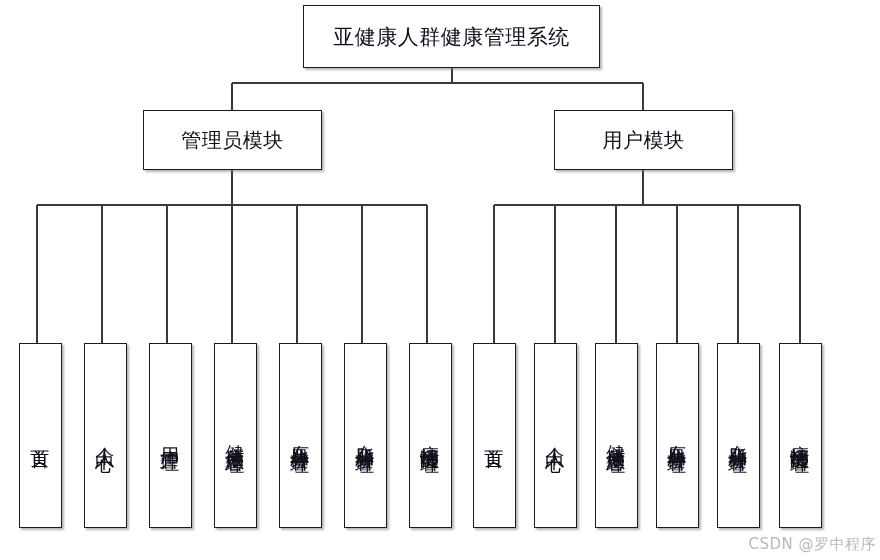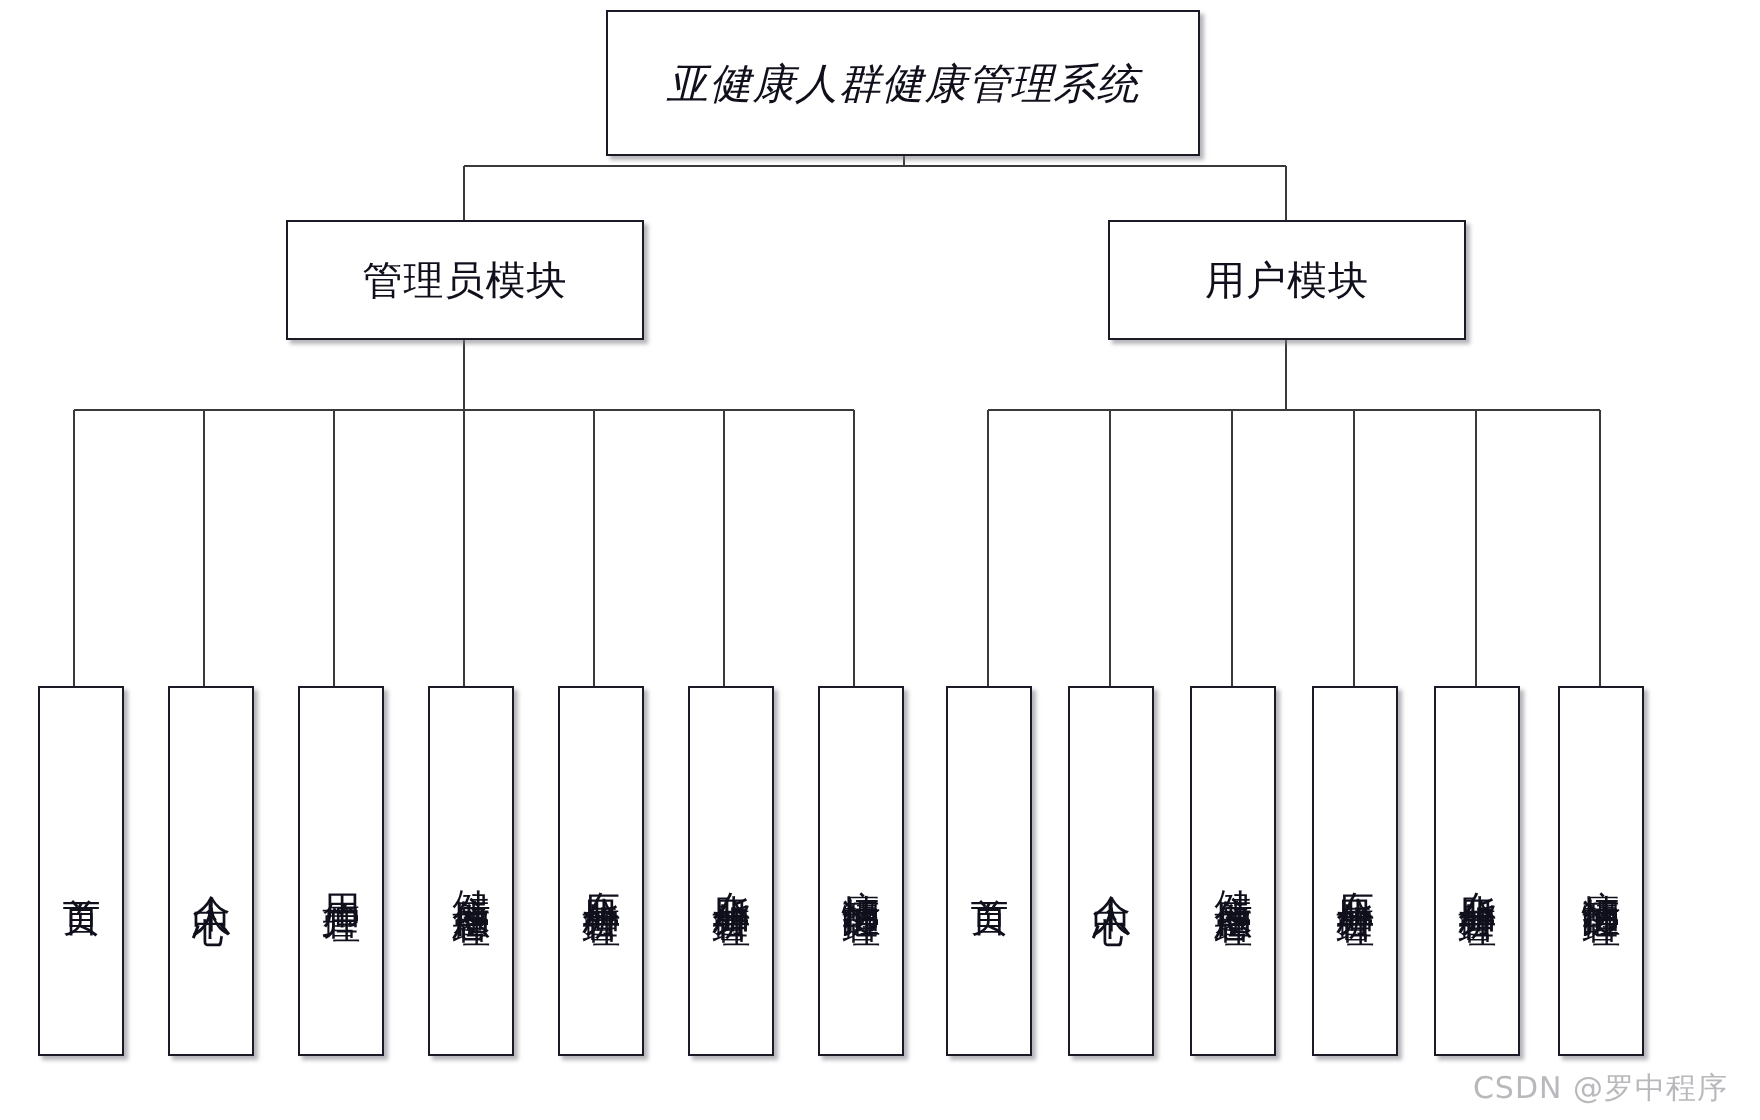--- a/index.html
+++ b/index.html
@@ -35,24 +35,23 @@
     display: flex;
     align-items: center;
     justify-content: center;
     color: #10101c;
     z-index: 2;
   }
   .node-root {
     left: 303px;
     top: 5px;
     width: 297px;
-    height: 73px;
+    height: 63px;
     font-size: 21px;
     letter-spacing: 0.5px;
-    font-style: italic;
   }
   .node-module {
     top: 110px;
     width: 179px;
     height: 60px;
     font-size: 20px;
     letter-spacing: 0.5px;
     text-align: right;
   }
   .node-module.admin { left: 143px; }
@@ -70,21 +69,21 @@
     padding: 4px 0;
   }
   .leaf-label {
     writing-mode: vertical-rl;
     text-orientation: upright;
     letter-spacing: 2px;
     white-space: nowrap;
   }
   .watermark {
     position: absolute;
-    right: 16px;
+    right: 4px;
     bottom: 6px;
     font-size: 15px;
     color: #b9b9bd;
     letter-spacing: 0.5px;
     z-index: 3;
     user-select: none;
   }
 </style>
 </head>
 <body>

